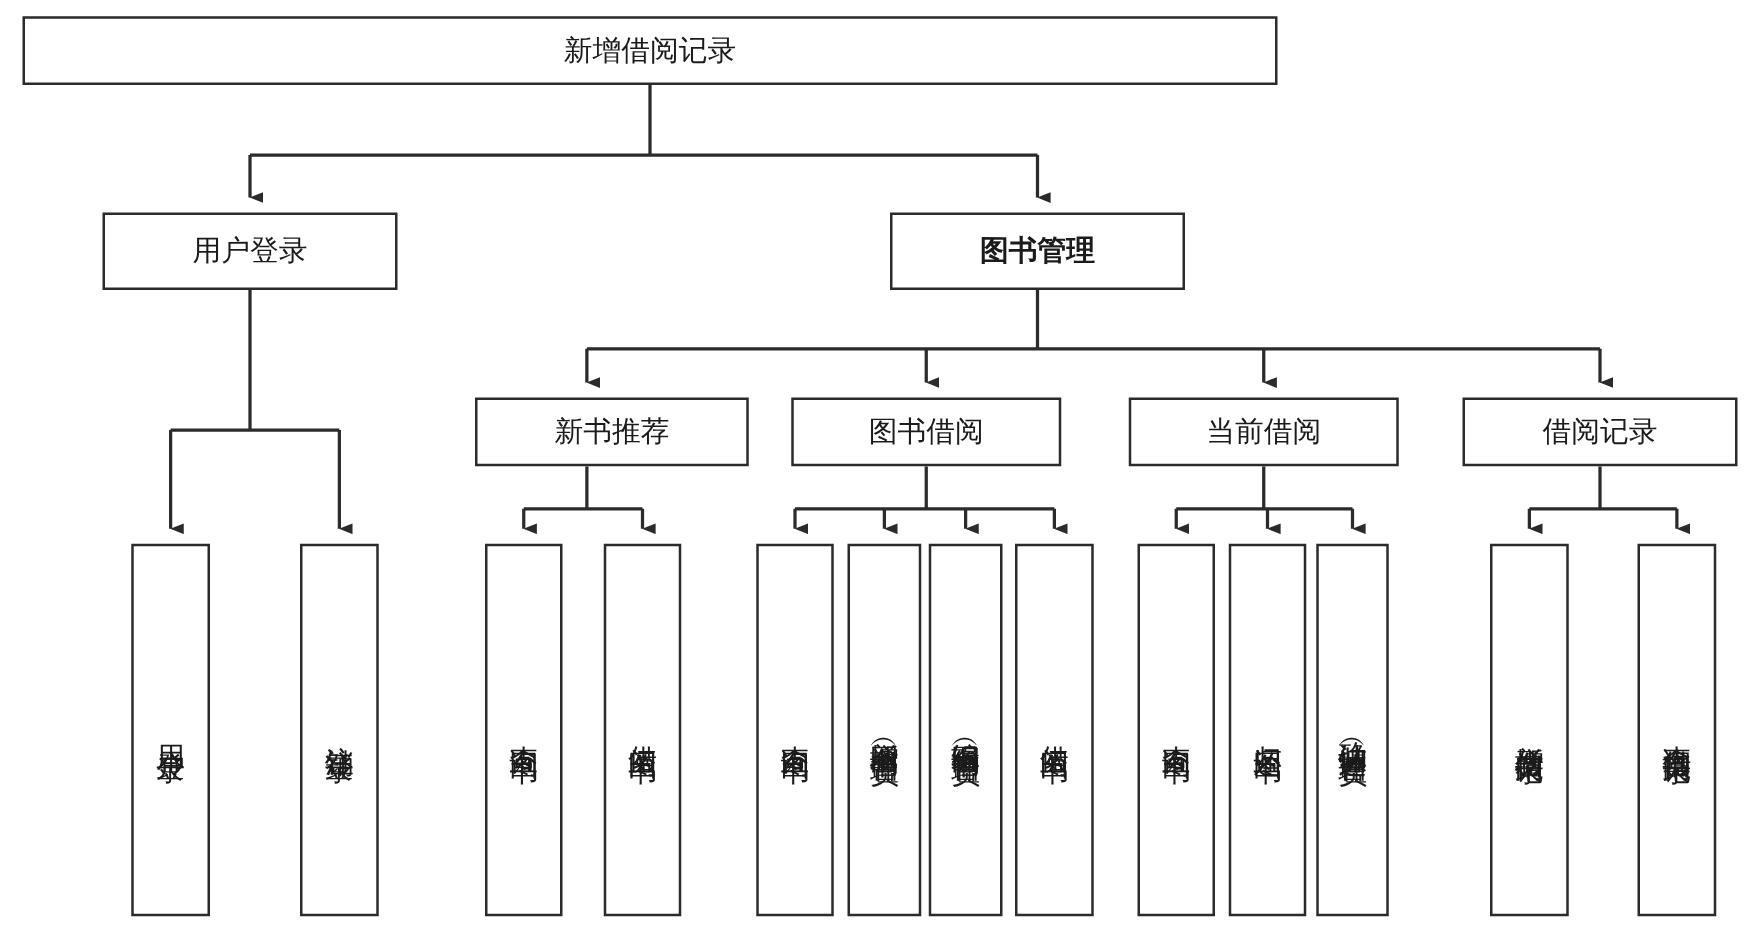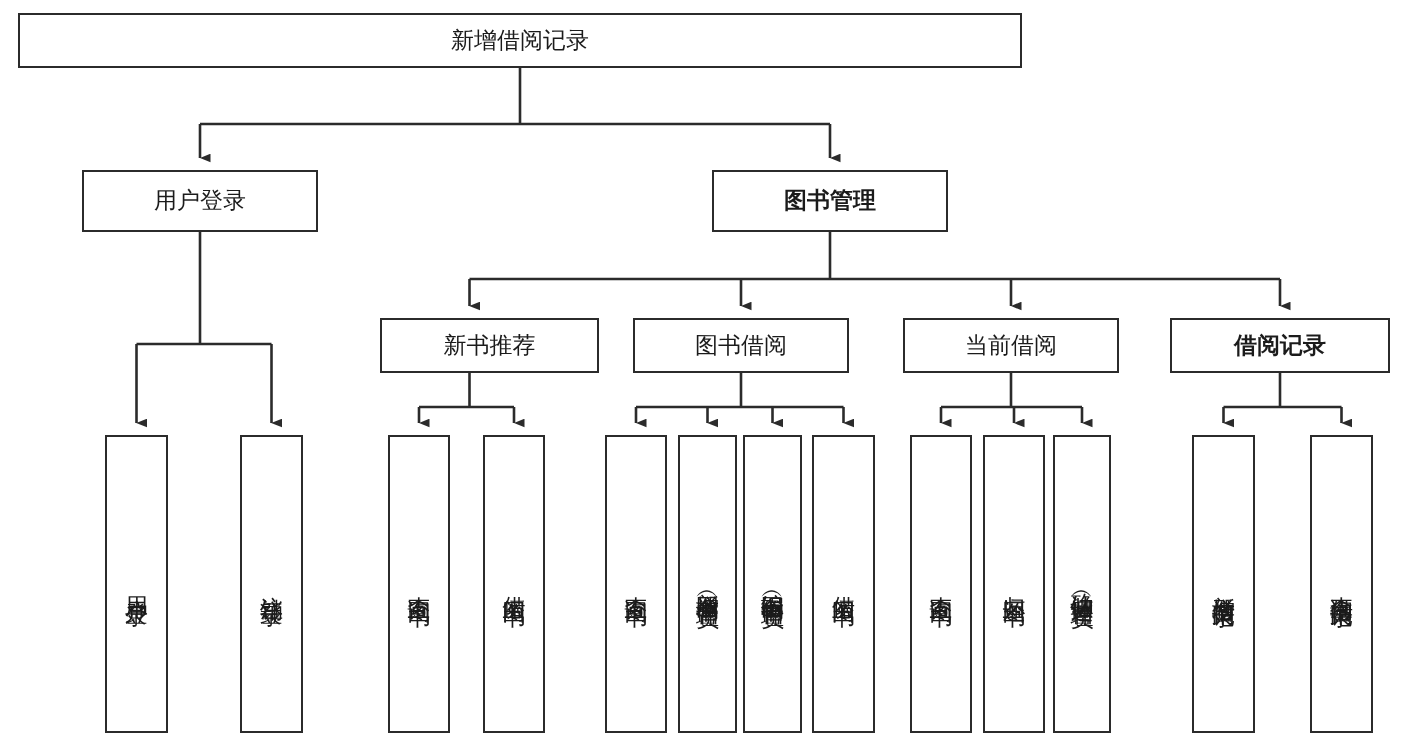--- a/index.html
+++ b/index.html
@@ -123,21 +123,21 @@
       </div>
       <div class="node horizontal" style="left: 380px; top: 318px; width: 219px; height: 55px;">
         <span class="node-label">新书推荐</span>
       </div>
       <div class="node horizontal" style="left: 633px; top: 318px; width: 216px; height: 55px;">
         <span class="node-label">图书借阅</span>
       </div>
       <div class="node horizontal" style="left: 903px; top: 318px; width: 216px; height: 55px;">
         <span class="node-label">当前借阅</span>
       </div>
-      <div class="node horizontal" style="left: 1170px; top: 318px; width: 220px; height: 55px; font-weight: bold;">
+      <div class="node horizontal" style="left: 1170px; top: 318px; width: 220px; height: 55px;">
         <span class="node-label">借阅记录</span>
       </div>
       <div class="node vertical" style="left: 105px; top: 435px; width: 63px; height: 298px;">
         <span class="node-label">用户登录</span>
       </div>
       <div class="node vertical" style="left: 240px; top: 435px; width: 63px; height: 298px;">
         <span class="node-label">注销登录</span>
       </div>
       <div class="node vertical" style="left: 388px; top: 435px; width: 62px; height: 298px;">
         <span class="node-label">查询图书</span>

